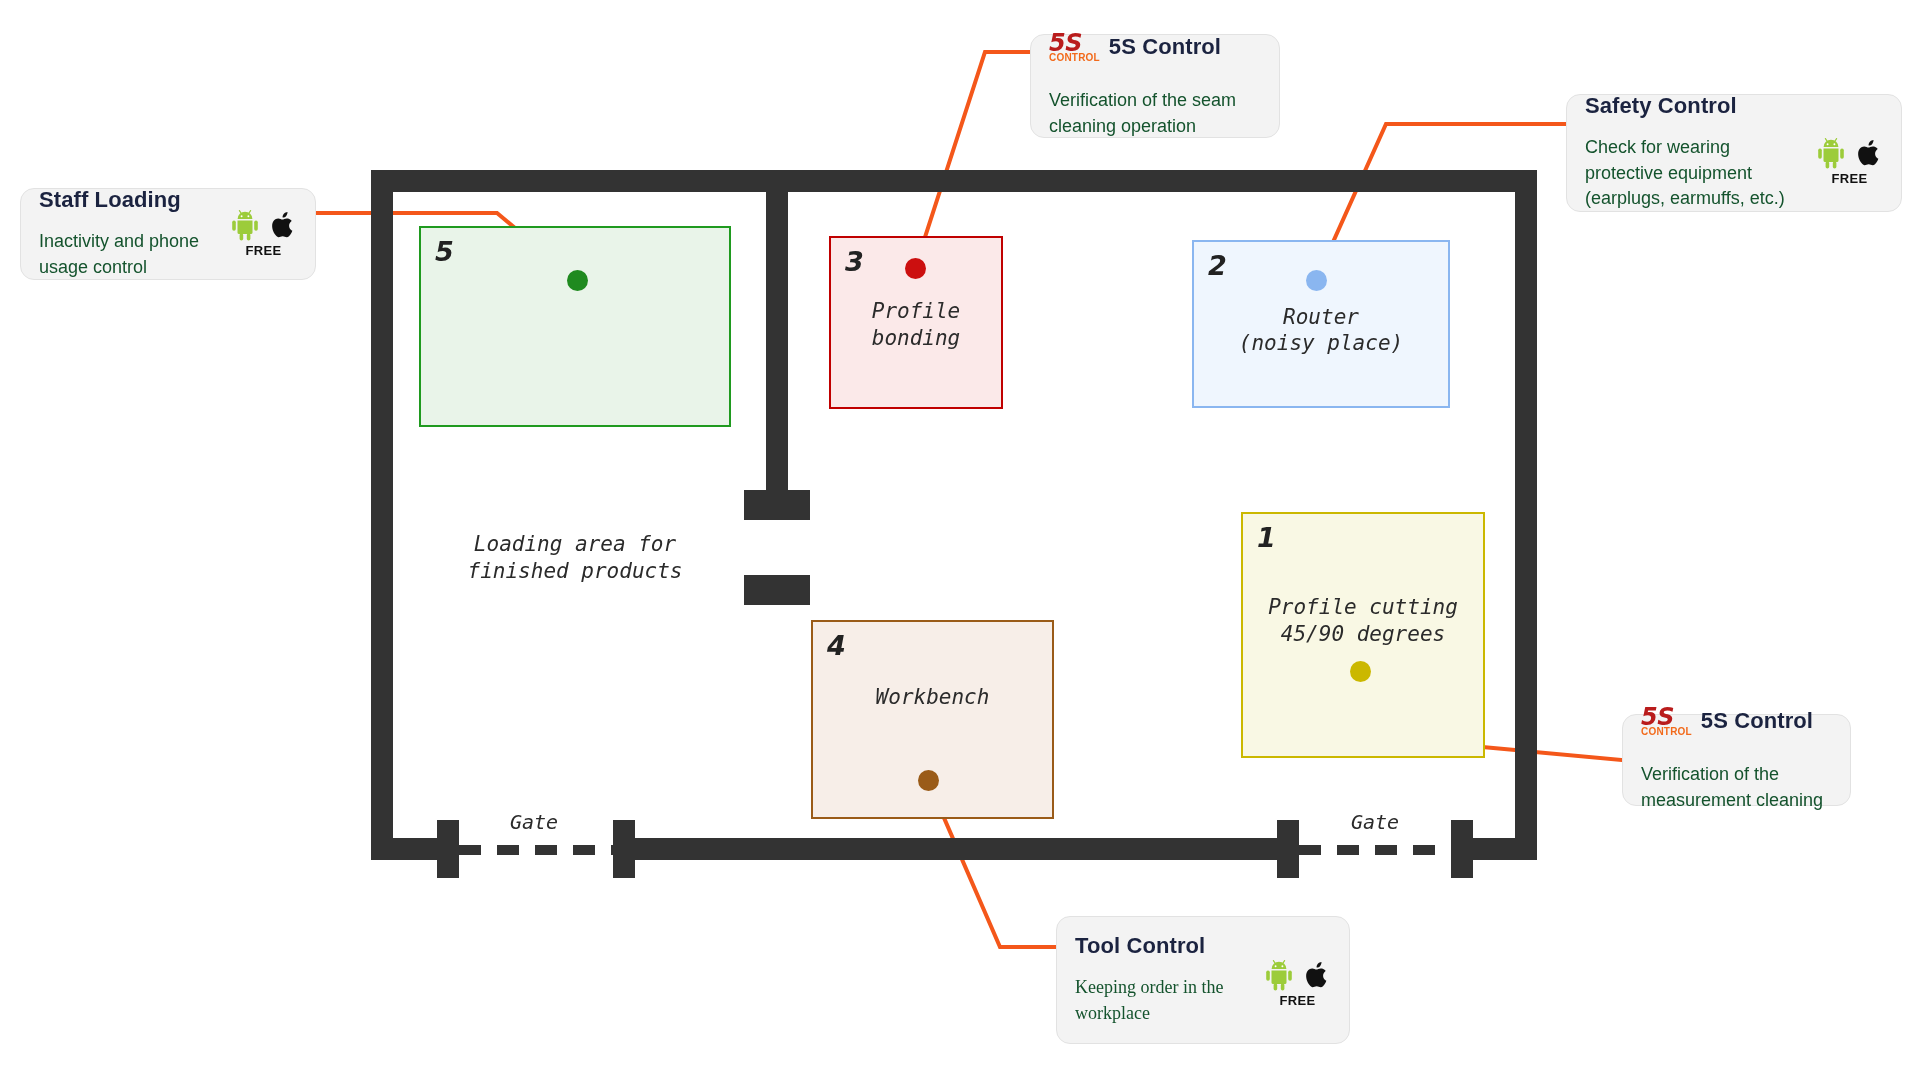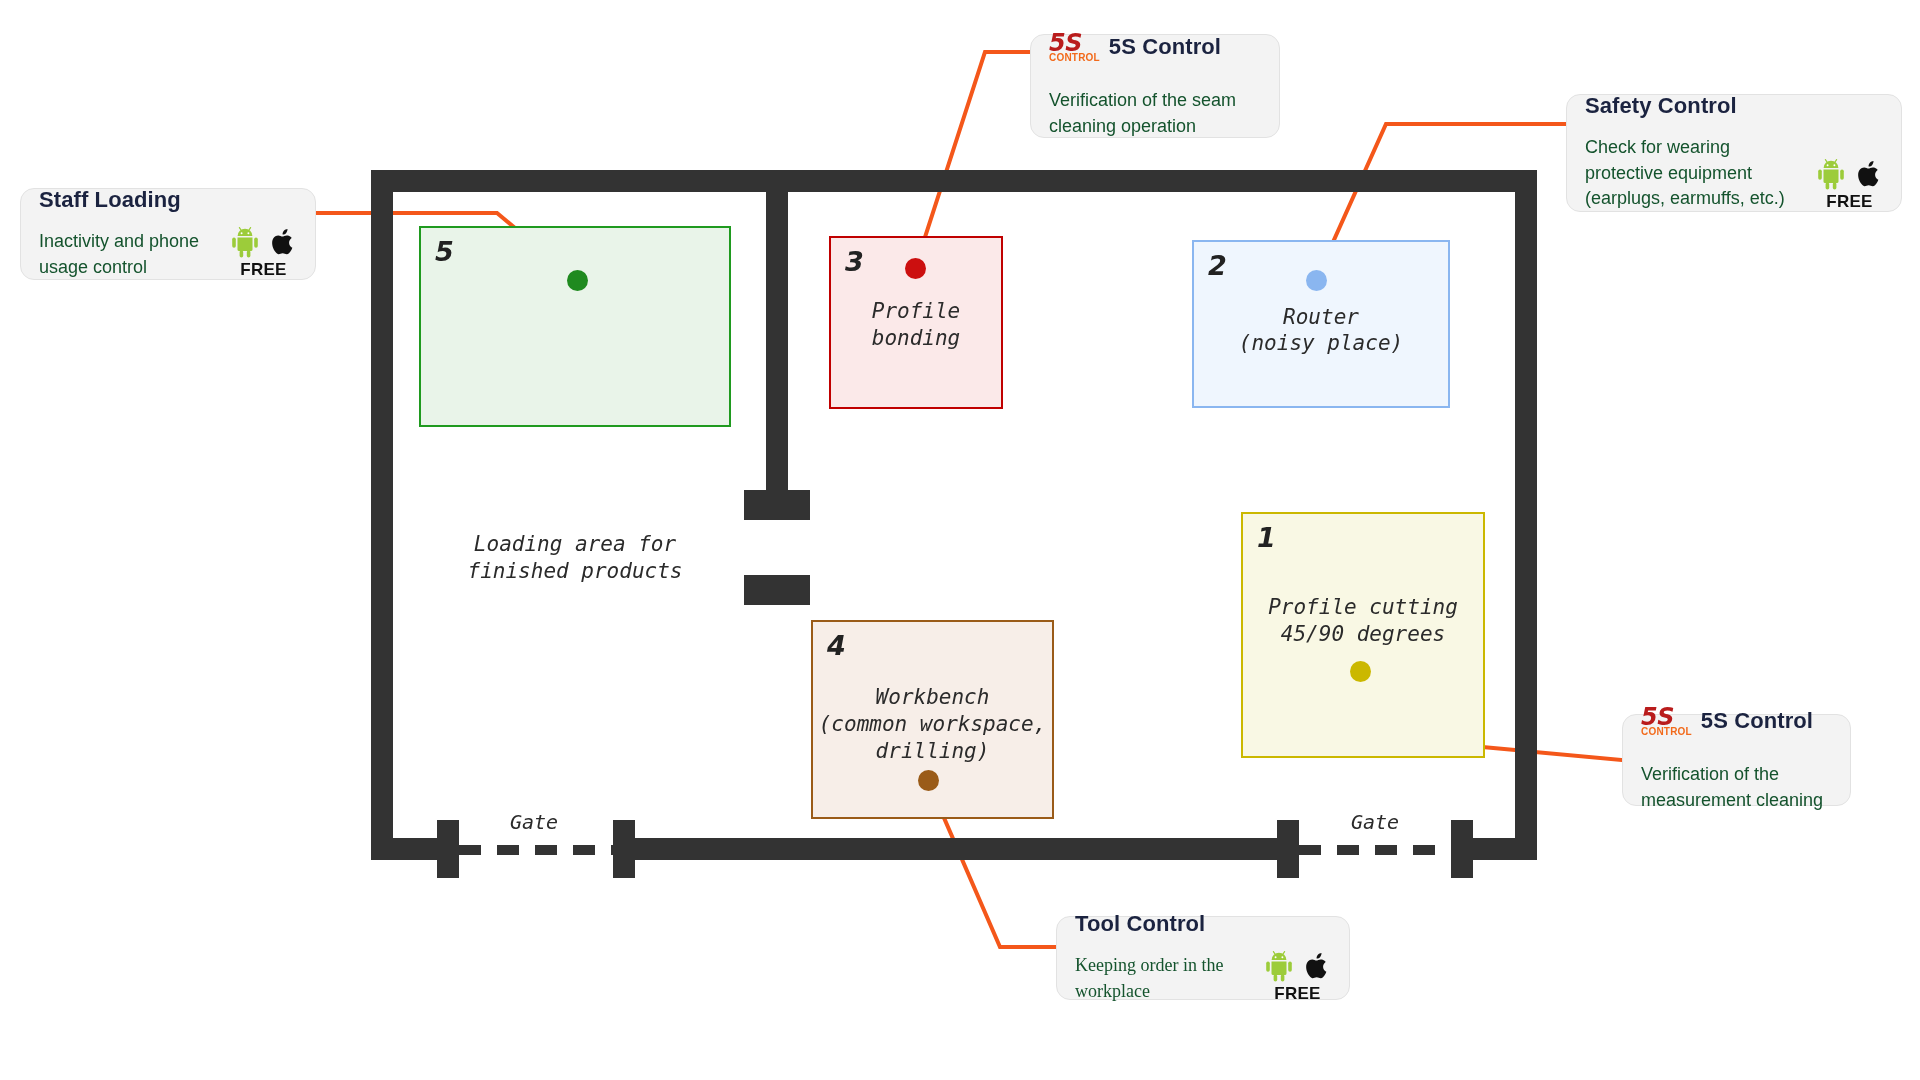--- a/index.html
+++ b/index.html
@@ -125,21 +125,21 @@
     font-family: "Liberation Sans", sans-serif;
     font-size: 18px;
     line-height: 1.42;
     color: #14532d;
     white-space: pre-line;
     max-width: 270px;
     margin-top: 16px;
   }
   .card-body {
     display: flex;
-    align-items: flex-end;
+    align-items: center;
     justify-content: space-between;
     gap: 12px;
   }
 
   
   .badge5s {
     display: inline-flex;
     flex-direction: column;
     align-items: flex-start;
     line-height: 1;
@@ -170,21 +170,21 @@
     padding-top: 2px;
   }
   .stores-row {
     display: flex;
     align-items: center;
     gap: 11px;
   }
   .free-label {
     font-family: "Liberation Sans", sans-serif;
     font-weight: 700;
-    font-size: 17px;
+    font-size: 13px;
     color: #111111;
     letter-spacing: 0.3px;
     margin-top: 2px;
   }
   .ic { display:block; }
 </style>
 </head>
 <body>
 
 <div id="canvas">
@@ -262,22 +262,20 @@
     <span class="zone-num">1</span>
     <span class="zone-label" style="top:80px;">Profile cutting
 45/90 degrees</span>
   </div>
   <div class="dot" style="left:1350px; top:661px; width:21px; height:21px; background:#cbb800;"></div>
 
   <div class="zone" style="left:811px; top:620px; width:243px; height:199px;
               border-color:#9a5b18; background:#f7eee8;">
     <span class="zone-num">4</span>
     <span class="zone-label" style="top:62px;">Workbench</span>
-    <span class="zone-label sub" style="top:89px;">(common workspace,
-drilling)</span>
   </div>
   <div class="dot" style="left:918px; top:770px; width:21px; height:21px; background:#9a5b18;"></div>
 
   <div class="floor-text" style="left:440px; top:531px; width:270px;">Loading area for
 finished products</div>
   <div class="gate-text" style="left:510px; top:810px;">Gate</div>
   <div class="gate-text" style="left:1351px; top:810px;">Gate</div>
 
   <div class="card" style="left:20px; top:188px; width:296px; height:92px;">
     <div class="card-body">
@@ -379,21 +377,21 @@
       <span class="badge5s">
         <span class="b5">5S</span>
         <span class="bctl">CONTROL</span>
       </span>
       <span class="card-title">5S Control</span>
     </div>
     <div class="card-desc" style="max-width:240px;">Verification of the
 measurement cleaning</div>
   </div>
 
-  <div class="card" style="left:1056px; top:916px; width:294px; height:84px;">
+  <div class="card" style="left:1056px; top:916px; width:294px; height:128px;">
     <div class="card-body">
       <div>
         <div class="card-head">
           <span class="card-title">Tool Control</span>
         </div>
         <div class="card-desc" style="max-width:195px;font-family:Liberation Serif, serif;">Keeping order in the
 workplace</div>
       </div>
       <div class="stores" style="padding-top:8px;">
         <div class="stores-row">

